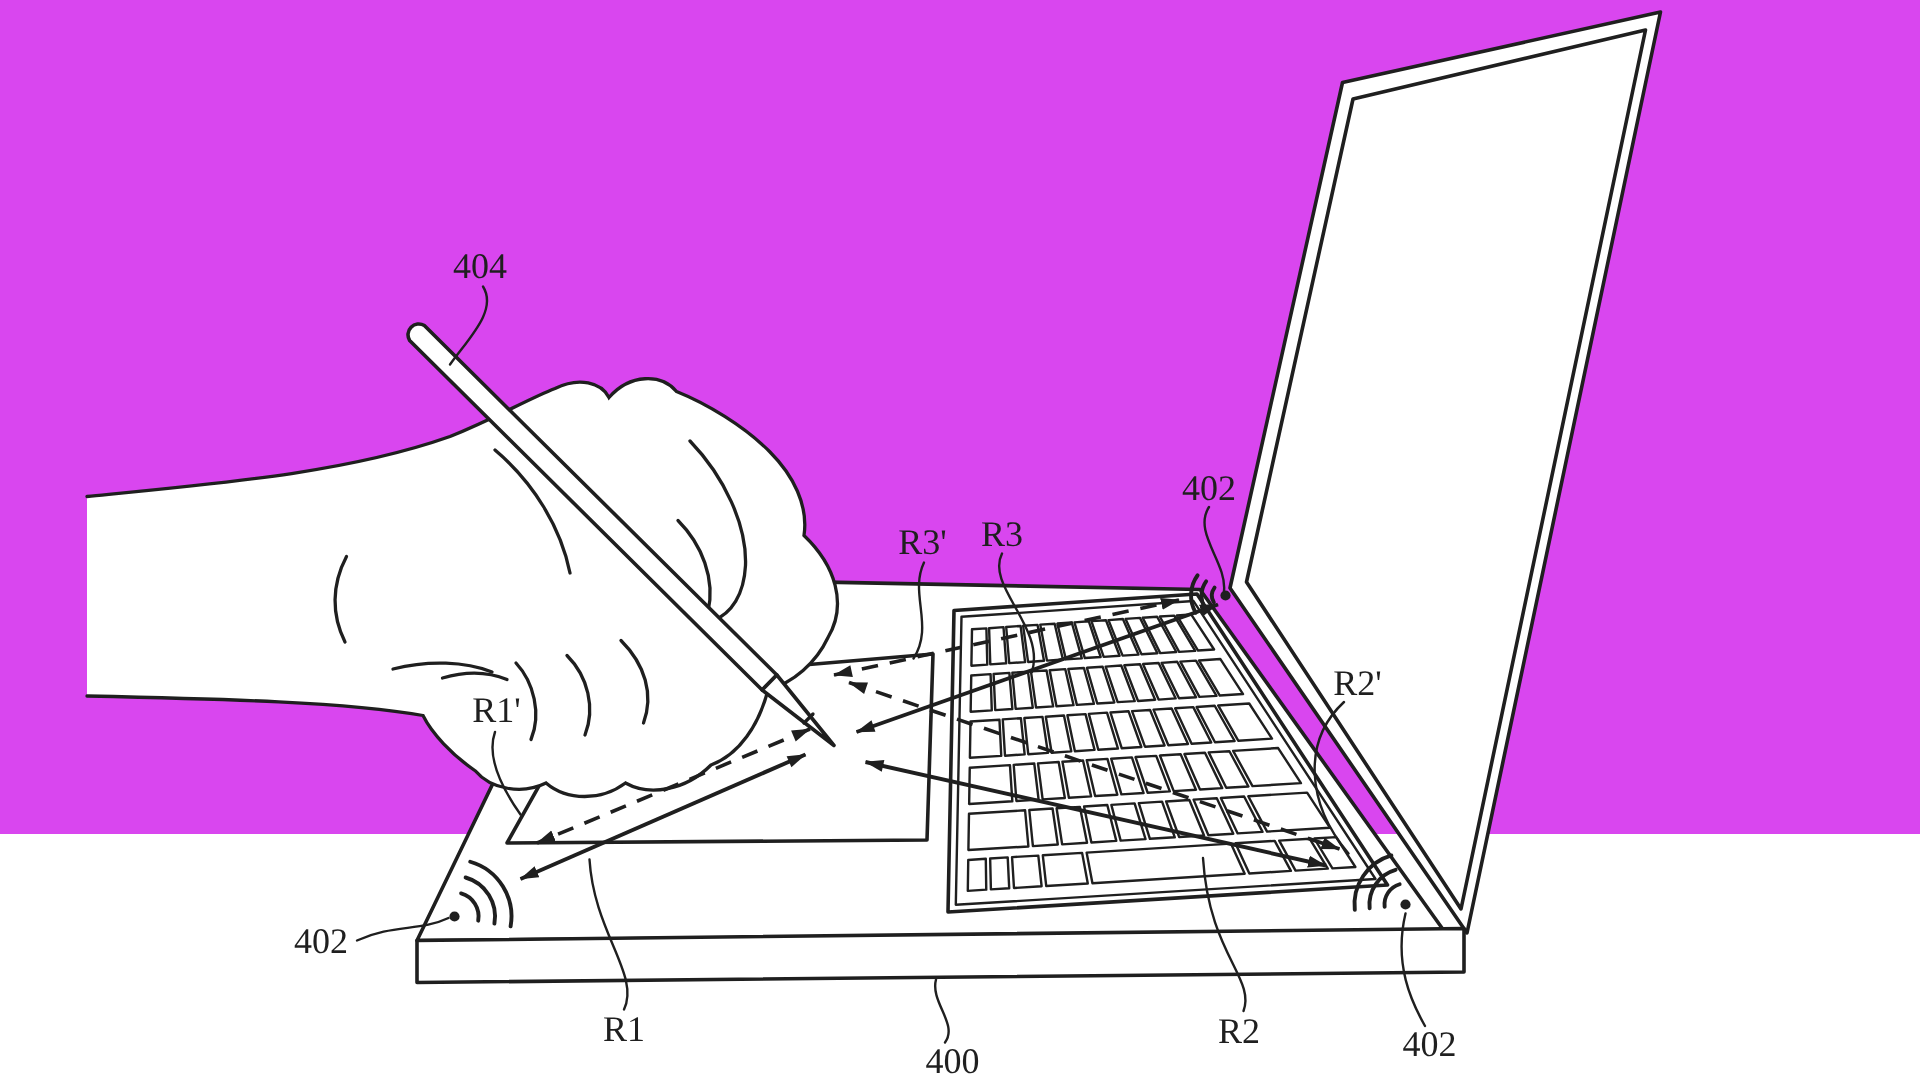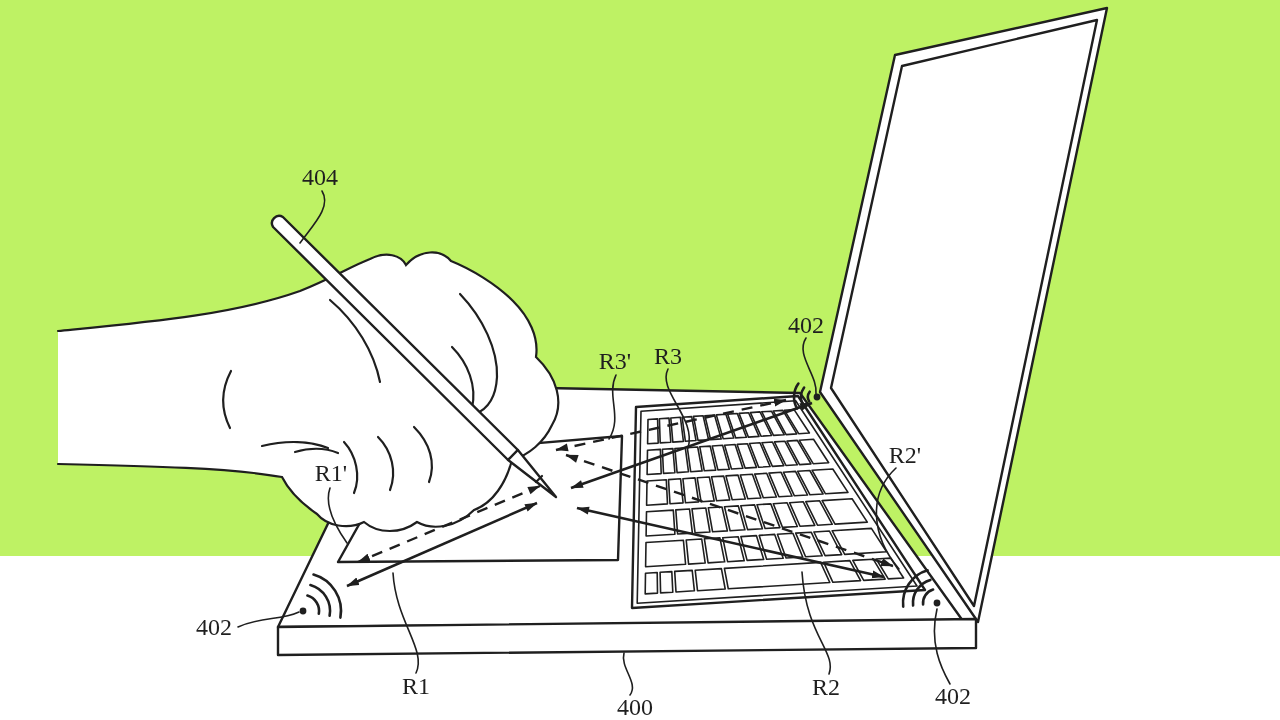--- a/index.html
+++ b/index.html
@@ -8,21 +8,21 @@
     background: #ffffff;
     width: 1280px;
     height: 720px;
     overflow: hidden;
     font-family: "Liberation Serif", serif;
   }
   .stage {
     position: relative;
     width: 1280px;
     height: 556px;
-    background: #bef264;
+    background: #d946ef;
   }
   svg { display: block; }
   .outline   { fill: #ffffff; stroke: #1f1f1f; stroke-width: 2.4; stroke-linejoin: round; }
   .thinline  { fill: none;    stroke: #1f1f1f; stroke-width: 2.2; stroke-linecap: round; }
   .keyline   { fill: #ffffff; stroke: #1f1f1f; stroke-width: 1.6; stroke-linejoin: round; }
   .leader    { fill: none;    stroke: #1f1f1f; stroke-width: 1.6; stroke-linecap: round; }
   .arrow-solid  { fill: none; stroke: #1f1f1f; stroke-width: 2.6; }
   .arrow-dashed { fill: none; stroke: #1f1f1f; stroke-width: 2.4; stroke-dasharray: 11 8; }
   .arc       { fill: none;    stroke: #1f1f1f; stroke-width: 2.6; stroke-linecap: round; }
   .figlabel  { font-family: "Liberation Serif", serif; font-size: 24px; fill: #1f1f1f; }

